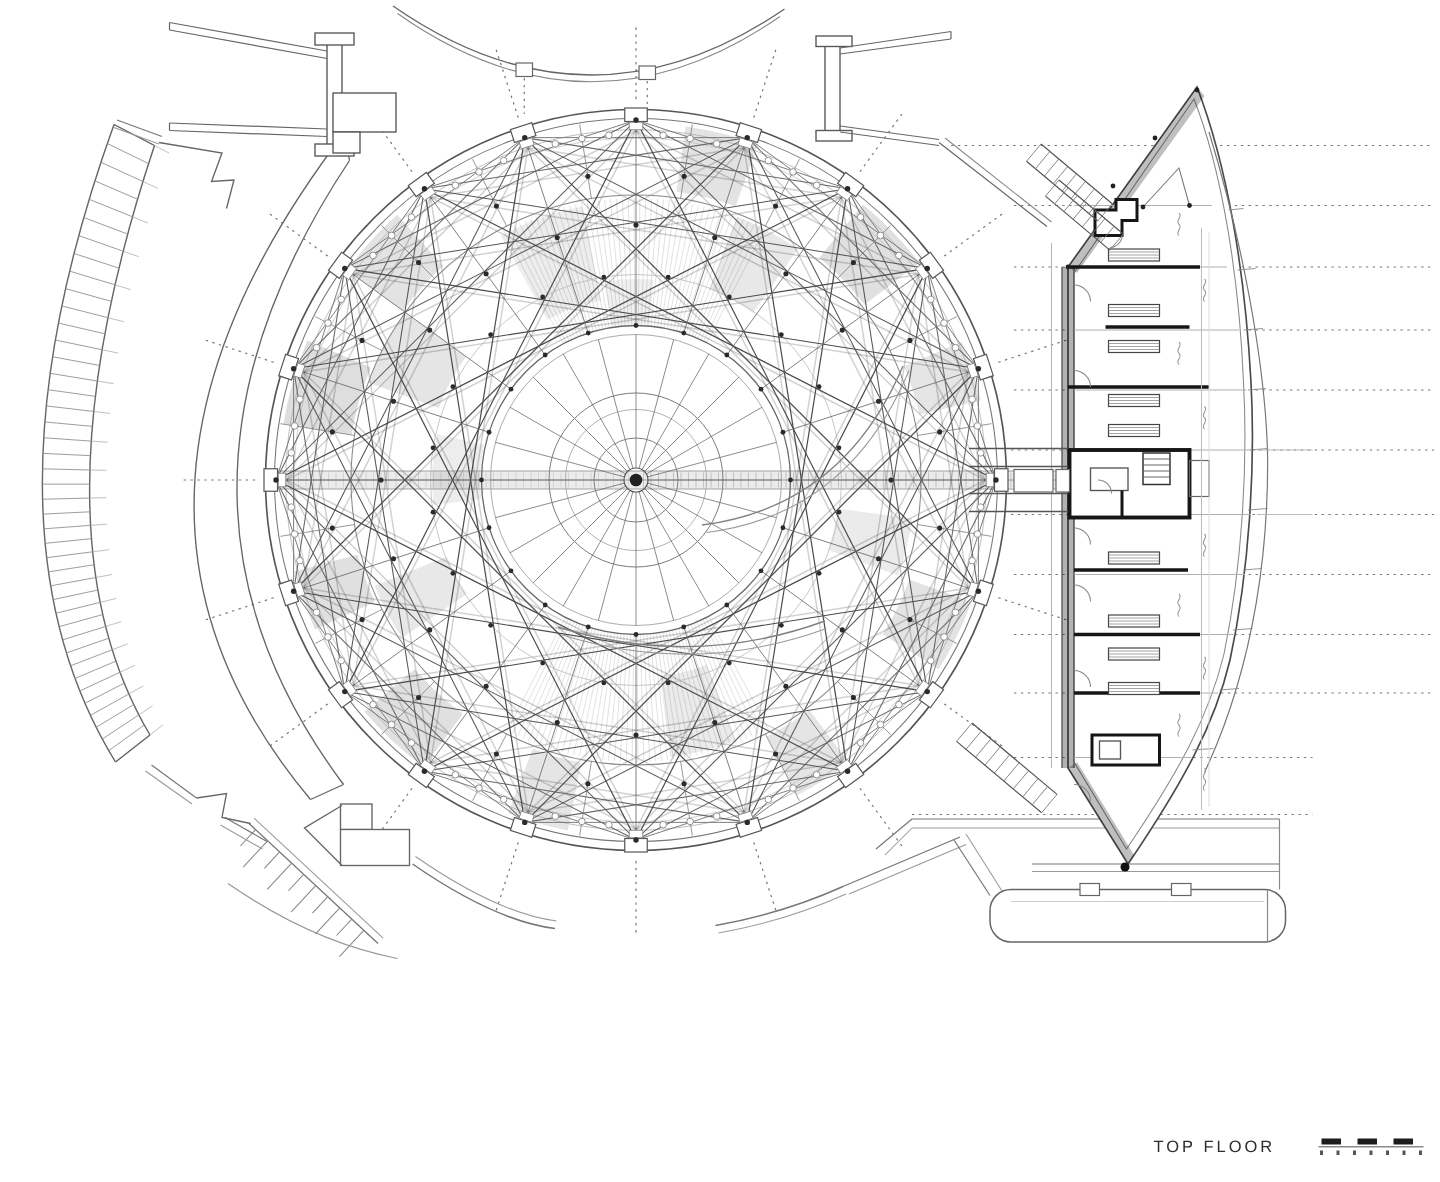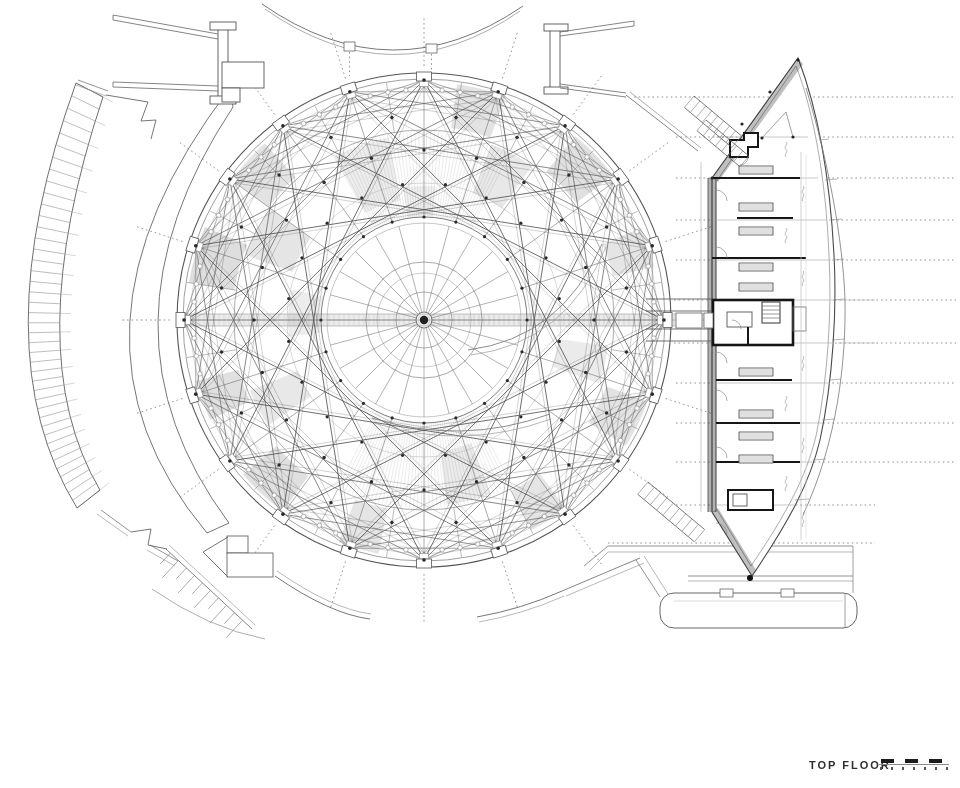--- a/index.html
+++ b/index.html
@@ -1,20 +1,20 @@
 <!DOCTYPE html>
 <html><head>
 <meta charset="utf-8">
 <style>
   html,body{margin:0;padding:0;background:#ffffff;}
   .canvas{position:relative;width:960px;height:788px;background:#ffffff;overflow:hidden;
           font-family:"Liberation Sans",sans-serif;}
   svg{position:absolute;left:0;top:0;}
-  .floor-label{position:absolute;left:769px;top:759px;font-size:11px;font-weight:700;
-               letter-spacing:2px;color:#2e2e2e;white-space:nowrap;margin-left:40px;}
+  .floor-label{position:absolute;left:769px;top:759px;font-size:11px;font-weight:400;
+               letter-spacing:2px;color:#2e2e2e;white-space:nowrap;}
   .scale-bar{position:absolute;left:879px;top:757px;width:72px;height:16px;}
   .scale-bar .segrow{position:absolute;left:0;top:2px;width:72px;height:5px;}
   .scale-bar .seg{position:absolute;top:0;width:13px;height:4px;background:#1c1c1c;}
   .scale-bar .base{position:absolute;left:0;top:7px;width:70px;height:1px;background:#8a8a8a;}
   .scale-bar .tick{position:absolute;top:10px;width:2px;height:3px;background:#555;}
 </style>
 </head>
 <body>
 
 <div class="canvas">

